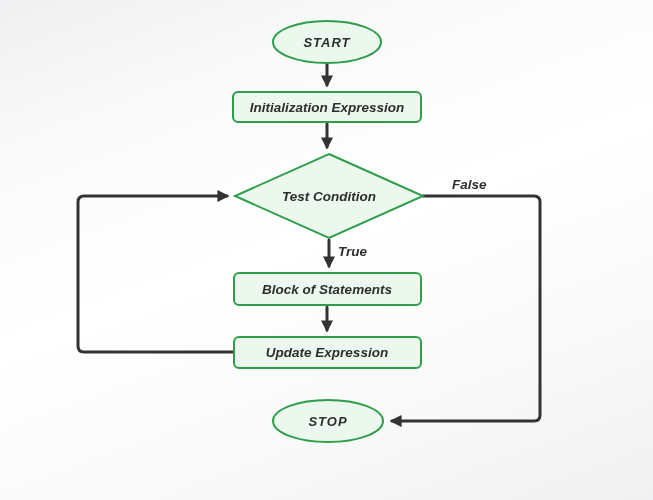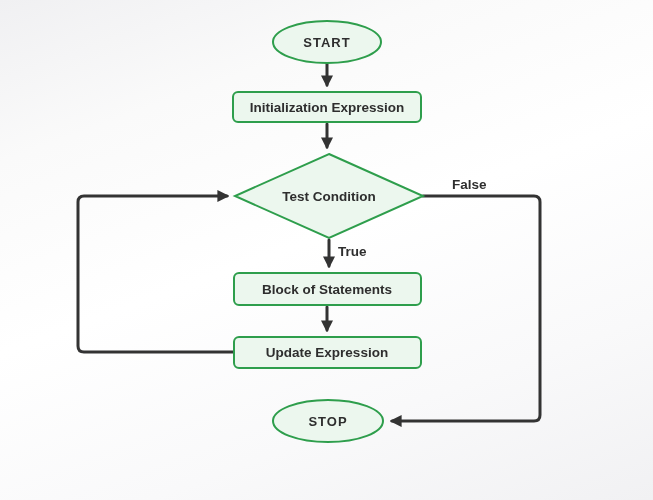--- a/index.html
+++ b/index.html
@@ -10,20 +10,21 @@
     width: 653px;
     height: 500px;
     overflow: hidden;
     font-family: "Liberation Sans", sans-serif;
     background: linear-gradient(160deg, #f0f0f2 0%, #fafafa 22%, #ffffff 48%, #f9f9fa 75%, #f1f1f3 100%);
   }
   .canvas {
     position: relative;
     width: 653px;
     height: 388px;
+    font-style: italic;
   }
   svg { display: block; }
   .shape {
     fill: var(--node_fill, #ecf7ee);
     stroke: var(--node_border, #2e9e4c);
     stroke-width: 2;
   }
   .connector {
     fill: none;
     stroke: var(--connector, #333333);

